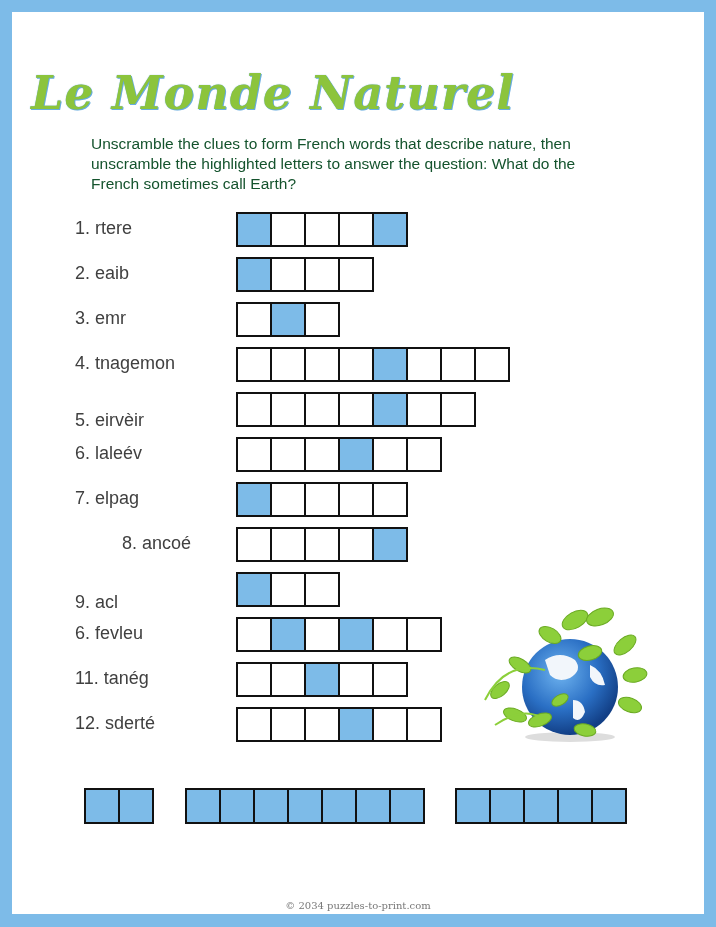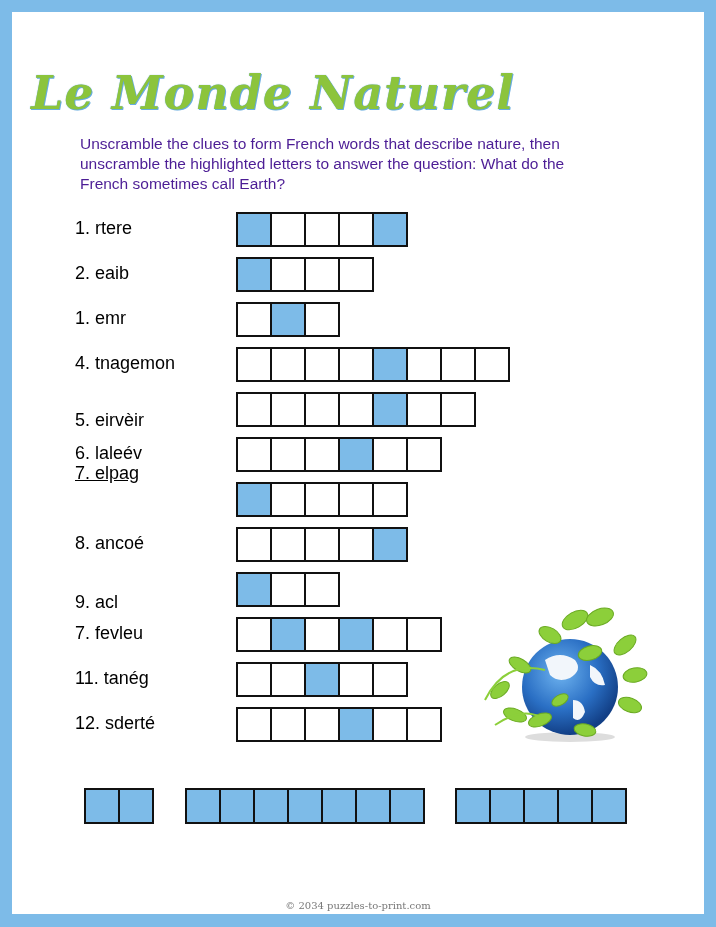--- a/index.html
+++ b/index.html
@@ -1,20 +1,20 @@
 <!DOCTYPE html>
 <html><head>
 <meta charset="utf-8">
 <style>
   html, body { margin:0; padding:0; }
   body { width:716px; height:927px; background:#7dbbe8; position:relative; overflow:hidden; font-family:"Liberation Sans", sans-serif; }
   .page { position:absolute; left:12px; top:12px; width:692px; height:902px; background:#ffffff; }
   .title { position:absolute; left:0; top:66px; width:656px; text-align:left; font-family:"DejaVu Serif", serif; font-style:italic; font-weight:bold; font-size:46px; color:#8cc43c; text-shadow:0 0 1px #5aa0d8, 1px 1px 0 #6aaee0; letter-spacing:1px;margin-left:31px; }
-  .instr { position:absolute; left:80px; top:134px; width:500px; font-size:15.5px; line-height:20px; color:#4c1d95; }
-  .clue { position:absolute; left:75px; font-size:18px; color:#000000; }
+  .instr { position:absolute; left:91px; top:134px; width:500px; font-size:15.5px; line-height:20px; color:#14532d; }
+  .clue { position:absolute; left:75px; font-size:18px; color:#404040; }
   .grid { position:absolute; left:236px; display:flex; border:2px solid #111; background:#111; gap:2px; }
   .cell { width:32px; height:31px; background:#fff; }
   .cell.hl { background:#7dbbe8; }
   .answer { position:absolute; top:788px; display:flex; border:2px solid #111; background:#111; gap:2px; }
   .answer .cell { background:#7dbbe8; width:32px; height:32px; }
   .footer { position:absolute; left:0; top:900px; width:716px; text-align:center; font-family:"DejaVu Serif", serif; font-size:10px; color:#777; }
   .globe { position:absolute; left:475px; top:605px; width:175px; height:140px; }
 </style>
 </head>
 <body>
@@ -33,21 +33,21 @@
       <div class="cell"></div>
       <div class="cell hl"></div>
     </div>
     <div class="clue" style="top: 263px;">2. eaib</div>
     <div class="grid" style="top: 257px;">
       <div class="cell hl"></div>
       <div class="cell"></div>
       <div class="cell"></div>
       <div class="cell"></div>
     </div>
-    <div class="clue" style="top: 308px;">1. emr</div>
+    <div class="clue" style="top: 308px;">3. emr</div>
     <div class="grid" style="top: 302px;">
       <div class="cell"></div>
       <div class="cell hl"></div>
       <div class="cell"></div>
     </div>
     <div class="clue" style="top: 353px;">4. tnagemon</div>
     <div class="grid" style="top: 347px;">
       <div class="cell"></div>
       <div class="cell"></div>
       <div class="cell"></div>
@@ -69,43 +69,43 @@
     </div>
     <div class="clue" style="top: 443px;">6. laleév</div>
     <div class="grid" style="top: 437px;">
       <div class="cell"></div>
       <div class="cell"></div>
       <div class="cell"></div>
       <div class="cell hl"></div>
       <div class="cell"></div>
       <div class="cell"></div>
     </div>
-    <div class="clue" style="top: 463px; text-decoration: underline;">7. elpag</div>
+    <div class="clue" style="top: 488px;">7. elpag</div>
     <div class="grid" style="top: 482px;">
       <div class="cell hl"></div>
       <div class="cell"></div>
       <div class="cell"></div>
       <div class="cell"></div>
       <div class="cell"></div>
     </div>
-    <div class="clue" style="top: 533px;">8. ancoé</div>
+    <div class="clue" style="top: 533px; margin-left: 47px;">8. ancoé</div>
     <div class="grid" style="top: 527px;">
       <div class="cell"></div>
       <div class="cell"></div>
       <div class="cell"></div>
       <div class="cell"></div>
       <div class="cell hl"></div>
     </div>
     <div class="clue" style="top: 592px;">9. acl</div>
     <div class="grid" style="top: 572px;">
       <div class="cell hl"></div>
       <div class="cell"></div>
       <div class="cell"></div>
     </div>
-    <div class="clue" style="top: 623px;">7. fevleu</div>
+    <div class="clue" style="top: 623px;">6. fevleu</div>
     <div class="grid" style="top: 617px;">
       <div class="cell"></div>
       <div class="cell hl"></div>
       <div class="cell"></div>
       <div class="cell hl"></div>
       <div class="cell"></div>
       <div class="cell"></div>
     </div>
     <div class="clue" style="top: 668px; text-align: right;">11. tanég</div>
     <div class="grid" style="top: 662px;">

